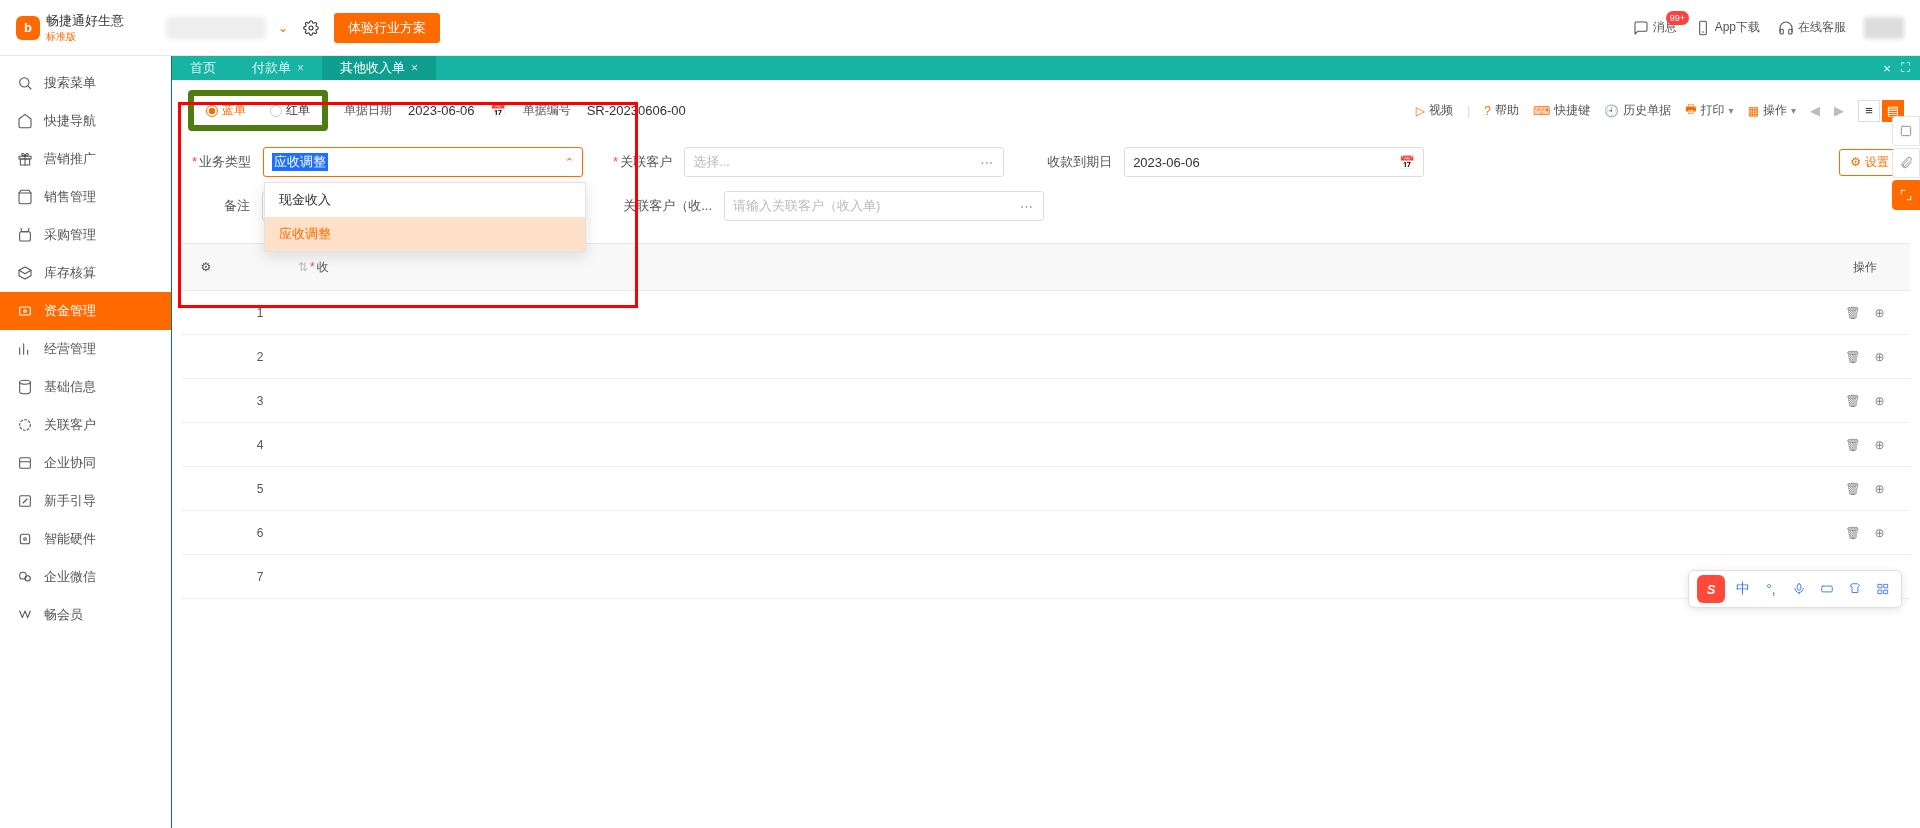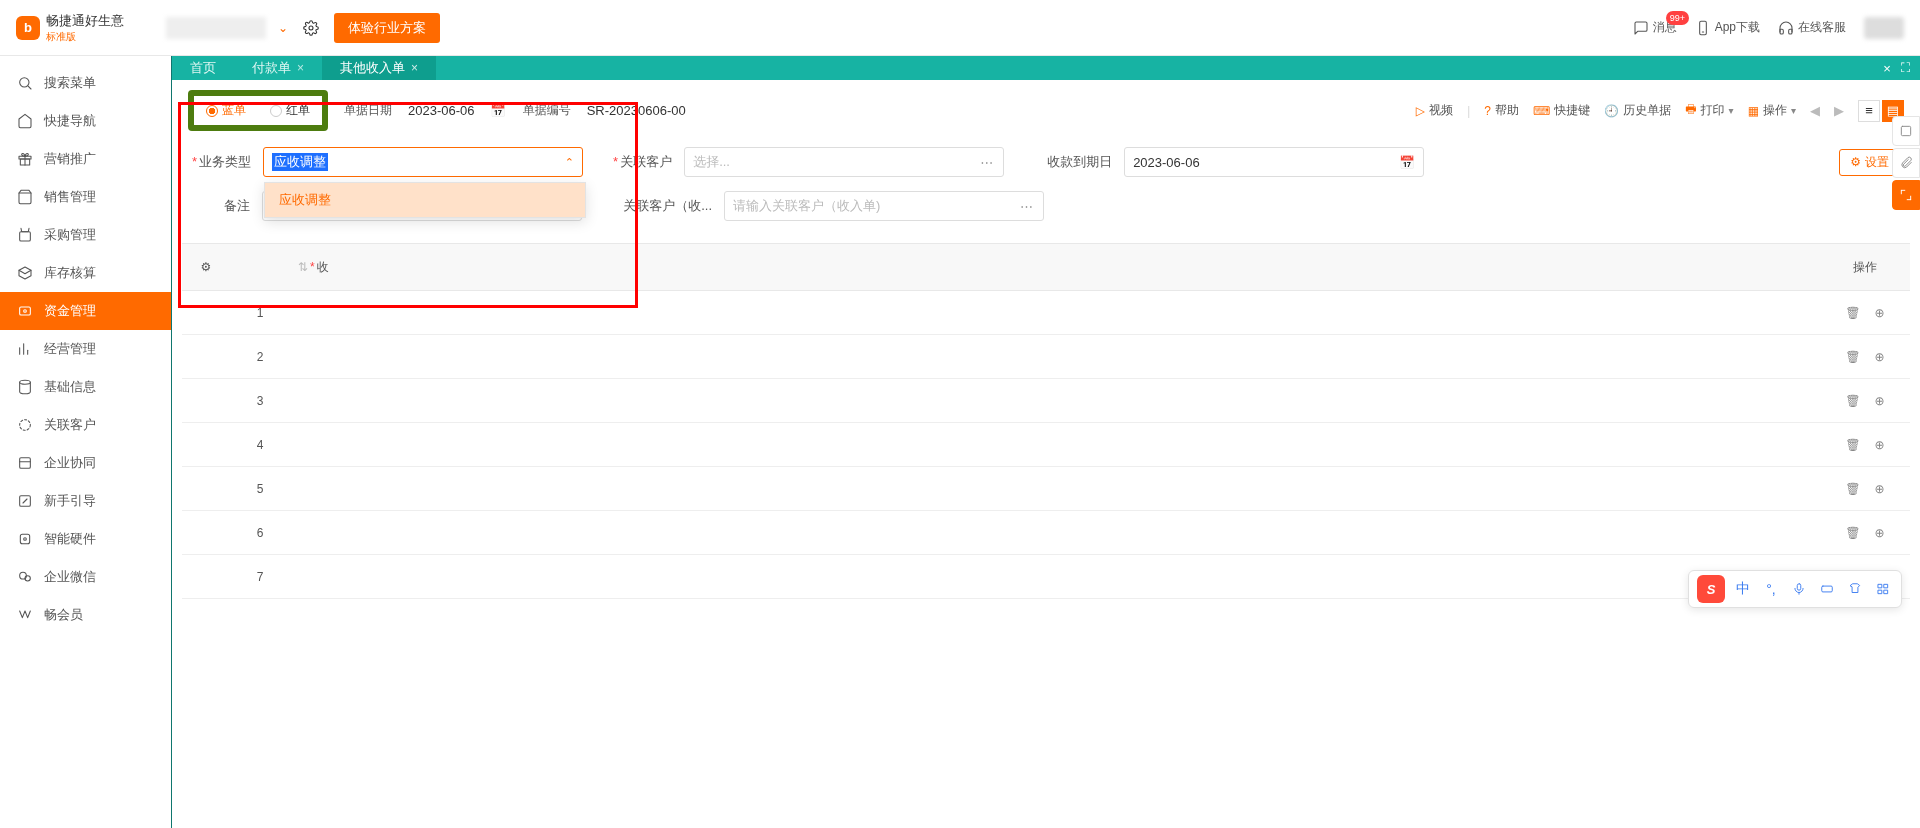--- a/index.html
+++ b/index.html
@@ -376,20 +376,21 @@
     </div>
 
     <div class="form-area" style="position:relative;">
       <div class="form-row">
         <div class="field" style="position:relative;">
           <span class="field-label"><span class="req">*</span><span>业务类型</span></span>
           <div class="select-box open">
             <span class="select-val hl">应收调整</span>
             <span class="chev-up">⌃</span>
             <div class="dropdown">
+              <div class="dd-item">现金收入</div>
               <div class="dd-item highlight">应收调整</div>
             </div>
           </div>
         </div>
         <div class="field">
           <span class="field-label"><span class="req">*</span><span>关联客户</span></span>
           <div class="select-box">
             <span class="select-placeholder">选择...</span>
             <span class="dots">⋯</span>
           </div>

